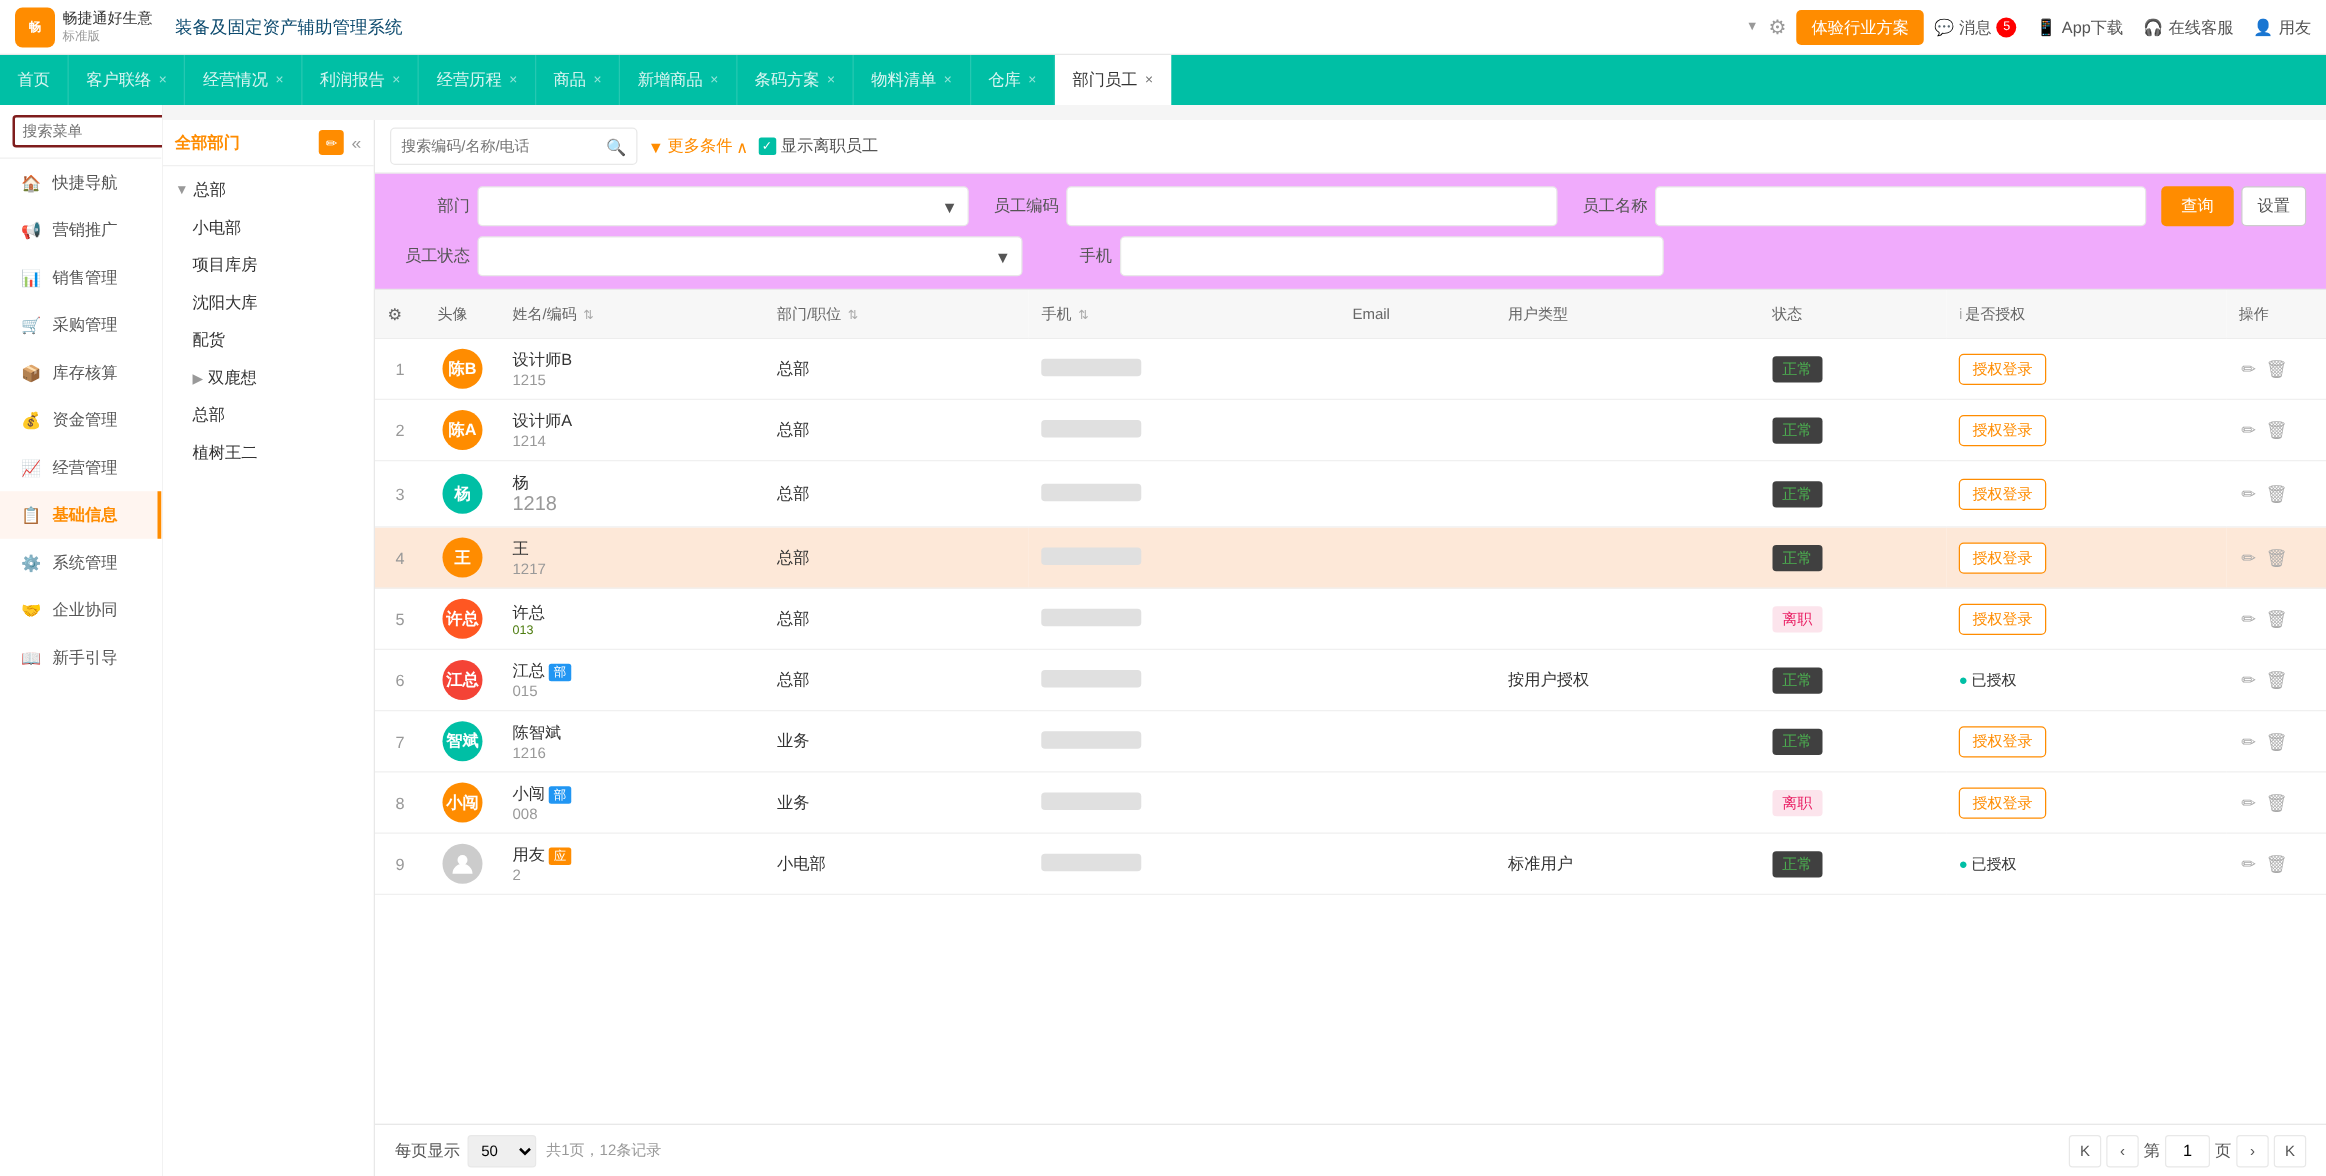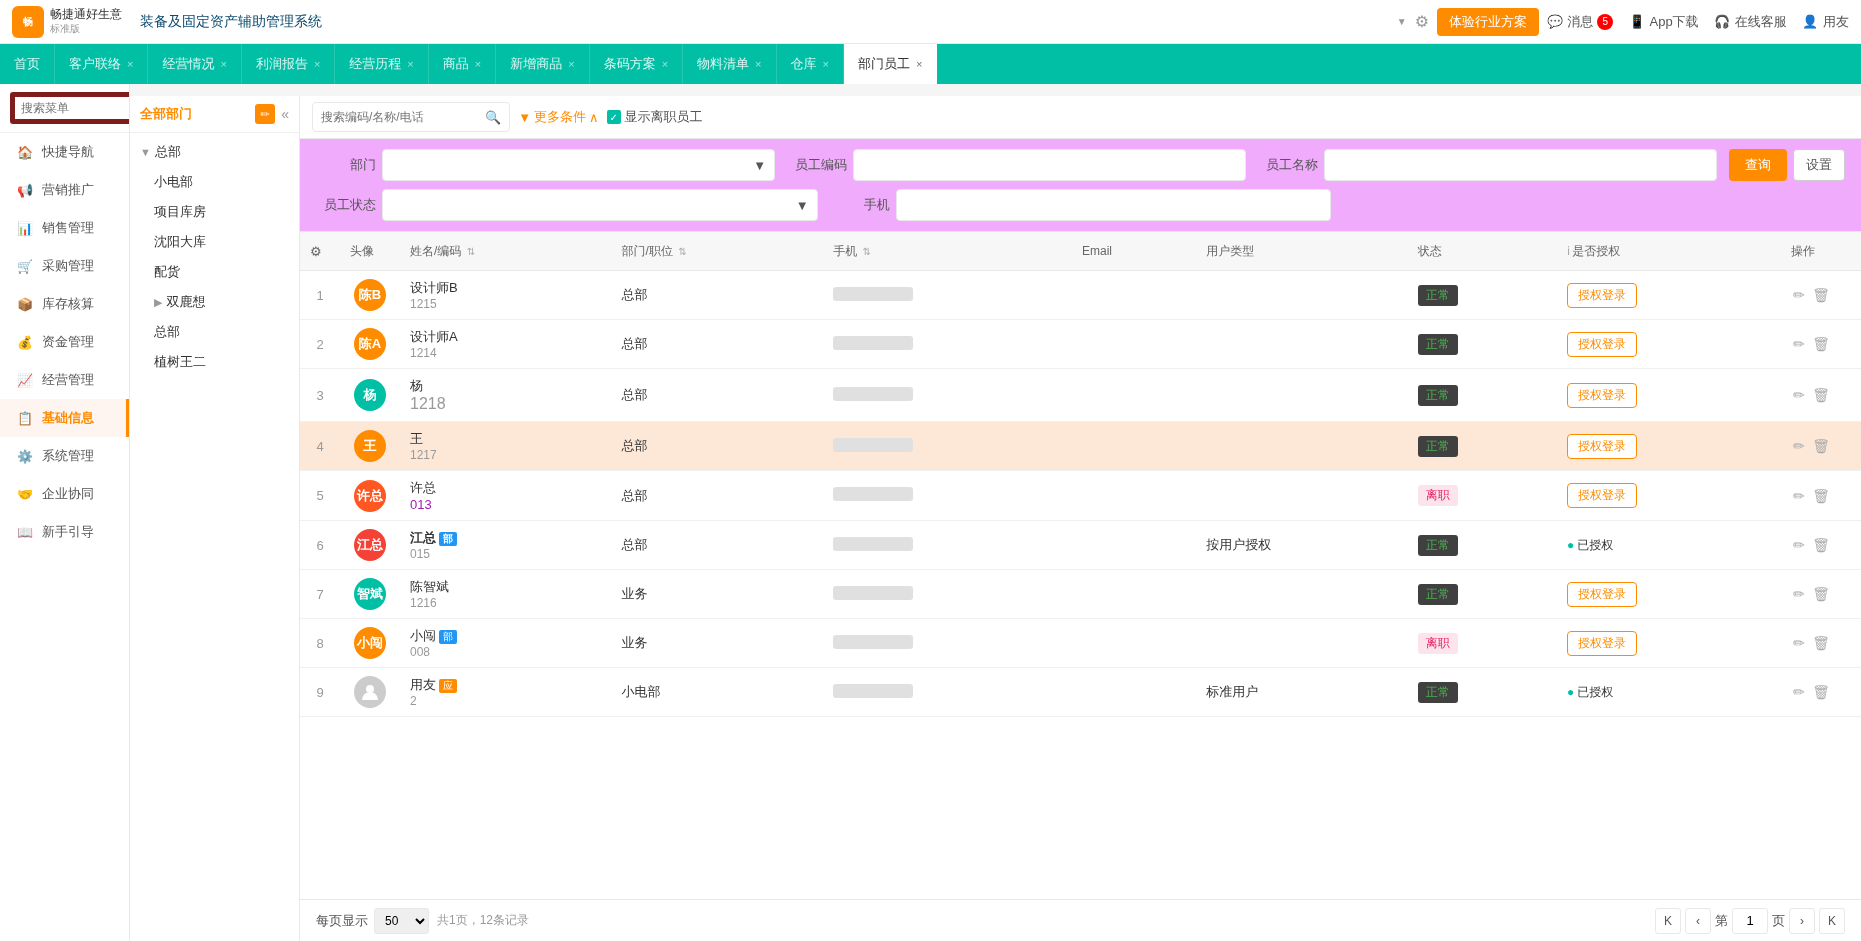--- a/index.html
+++ b/index.html
@@ -28,21 +28,21 @@
     
     .main-layout { display: flex; flex: 1; overflow: hidden; }
 
     
     .sidebar { width: 130px; background: #fff; border-right: 1px solid #e8e8e8; display: flex; flex-direction: column; flex-shrink: 0; overflow-y: auto; }
     .sidebar-item { padding: 10px 16px; display: flex; align-items: center; gap: 8px; cursor: pointer; color: #555; }
     .sidebar-item.active { background: #fff5f0; color: #ff8c00; border-right: 3px solid #ff8c00; font-weight: bold; }
     .sidebar-icon { width: 18px; height: 18px; display: flex; align-items: center; justify-content: center; flex-shrink: 0; }
     .sidebar-label { font-size: 13px; }
     .sidebar-search { padding: 8px 10px; display: flex; align-items: center; gap: 4px; border-bottom: 1px solid #f0f0f0; }
-    .sidebar-search input { flex: 1; border: 5px solid #7f1d1d; border-radius: 3px; padding: 4px 6px; font-size: 12px; outline: none; }
+    .sidebar-search input { flex: 1; border: 2px solid #7f1d1d; border-radius: 3px; padding: 4px 6px; font-size: 12px; outline: none; }
 
     
     .content-area { flex: 1; display: flex; overflow: hidden; margin-top: 12px; }
 
     
     .tree-panel { width: 170px; background: #fff; border-right: 1px solid #e8e8e8; display: flex; flex-direction: column; flex-shrink: 0; }
     .tree-header { display: flex; align-items: center; padding: 8px 10px; gap: 6px; border-bottom: 1px solid #f0f0f0; }
     .tree-header-icon { width: 20px; height: 20px; background: #ff8c00; border-radius: 3px; display: flex; align-items: center; justify-content: center; color: #fff; font-size: 11px; cursor: pointer; }
     .tree-collapse-btn { cursor: pointer; color: #999; font-size: 14px; }
     .tree-body { flex: 1; overflow-y: auto; padding: 4px 0; }
@@ -443,40 +443,40 @@
       <span class="op-btn" title="删除">🗑</span>
     </td>
   </tr>
               <tr>
     <td style="text-align:center;color:#999;">5</td>
     <td>
                   <div class="avatar" style="background:#ff5722;margin:auto;">许总</div>
                 </td>
     <td>
                   <div style="font-weight:500;">许总</div>
-                  <div style="color:#a21caf;font-size:13px;">013</div>
+                  <div style="color:#4d7c0f;font-size:10px;">013</div>
                 </td>
     <td>总部</td>
     <td><span class="blurred"></span></td>
     <td></td>
     <td></td>
     <td><span class="status-badge status-quit">离职</span></td>
     <td><button class="auth-btn">授权登录</button></td>
     <td>
       <span class="op-btn" title="编辑">✏</span>
       <span class="op-btn" title="删除">🗑</span>
     </td>
   </tr>
               <tr>
     <td style="text-align:center;color:#999;">6</td>
     <td>
                   <div class="avatar" style="background:#f44336;margin:auto;">江总</div>
                 </td>
     <td>
-                  <div style="font-weight:700;">江总<span class="dept-badge">部</span></div>
+                  <div style="font-weight:400;">江总<span class="dept-badge">部</span></div>
                   <div style="color:#999;font-size:12px;">015</div>
                 </td>
     <td>总部</td>
     <td><span class="blurred"></span></td>
     <td></td>
     <td>按用户授权</td>
     <td><span class="status-badge status-normal">正常</span></td>
     <td>
                   <span class="auth-granted">已授权</span>
                 </td>

